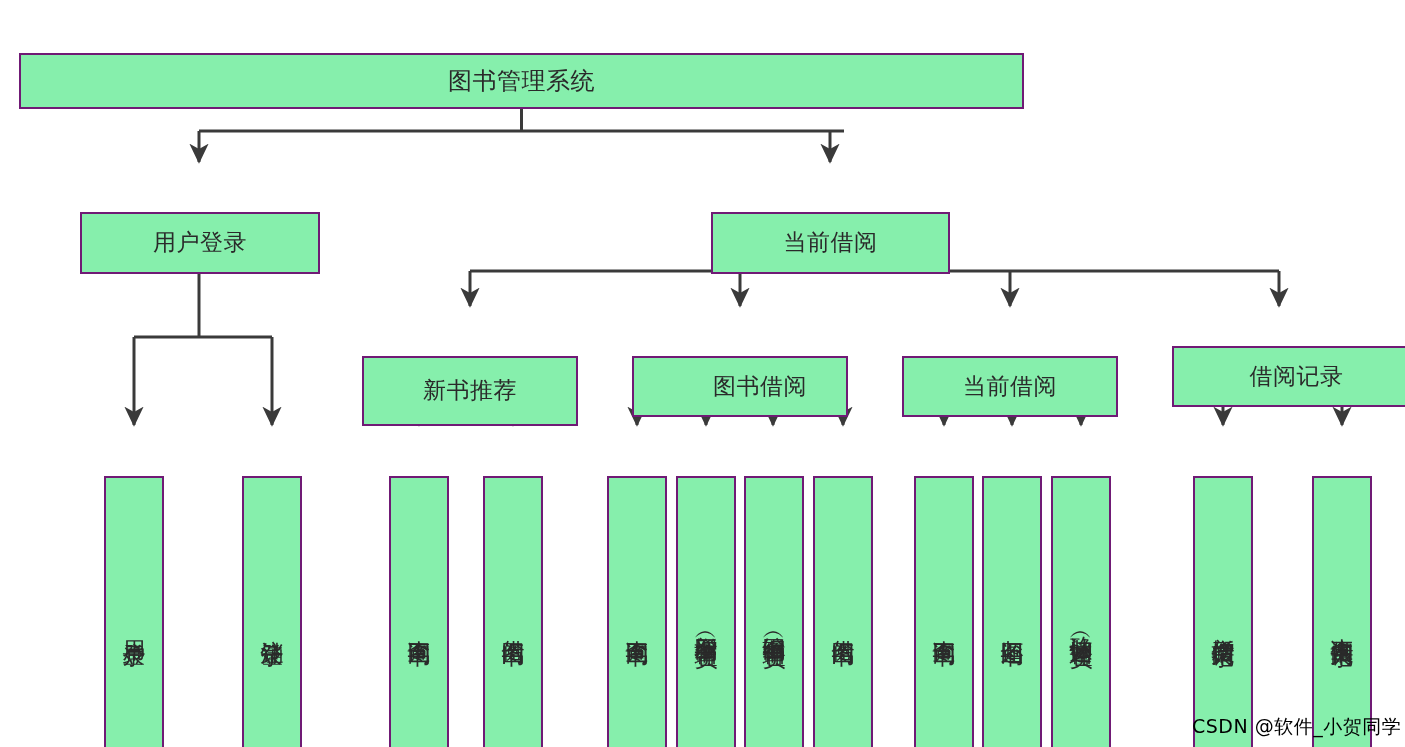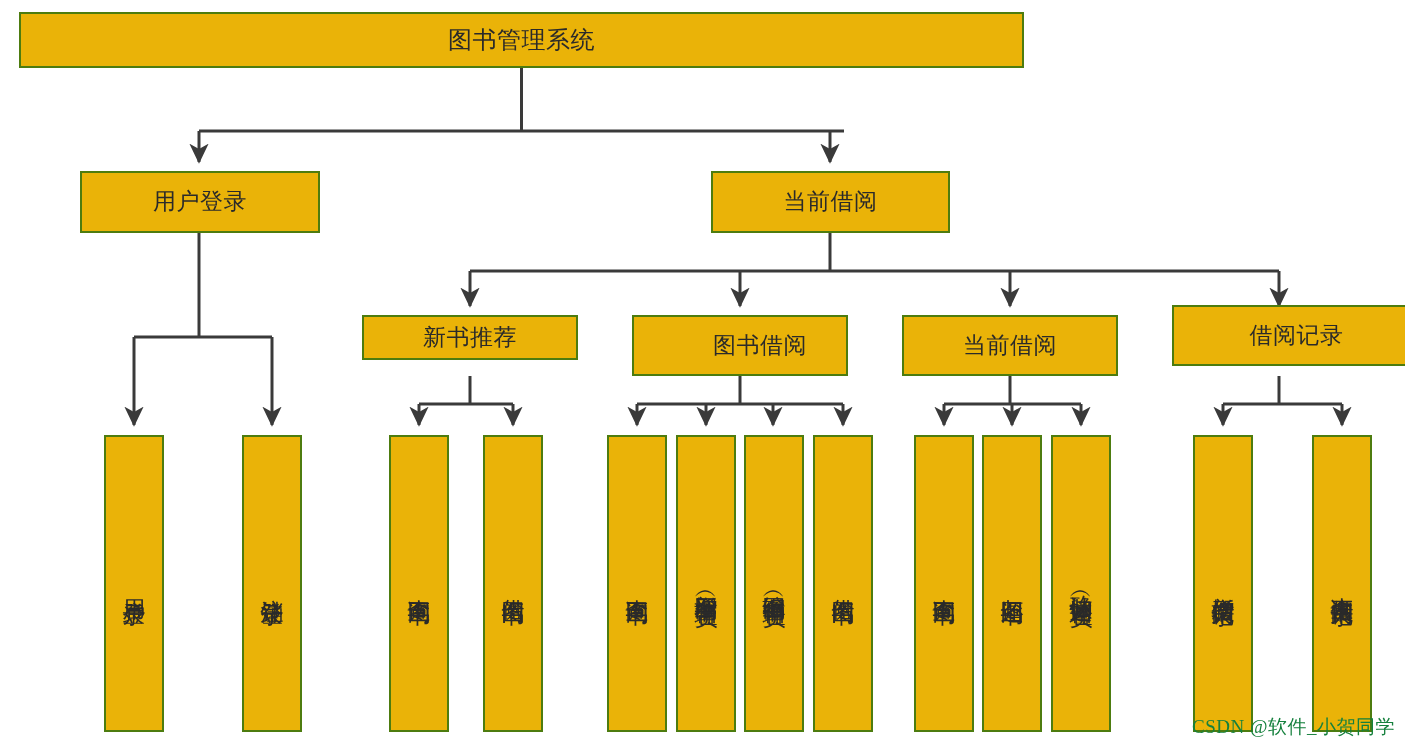--- a/index.html
+++ b/index.html
@@ -22,26 +22,27 @@
     position: absolute;
     left: 0;
     top: 0;
     width: 1405px;
     height: 747px;
     pointer-events: none;
   }
   .node {
     position: absolute;
     box-sizing: border-box;
-    background: #eab308;
-    border: 2px solid #4d7c0f;
+    background: #86efac;
+    border: 2px solid #701a75;
     display: flex;
     align-items: center;
     justify-content: center;
     color: #2a2a2a;
+    margin-top: 41px;
   }
   .node.horizontal {
     font-size: 23px;
     line-height: 1.1;
     letter-spacing: 0.5px;
   }
   .node.vertical {
     padding: 8px 2px;
     align-items: center;
     justify-content: center;
@@ -54,24 +55,23 @@
     letter-spacing: 1.5px;
     white-space: nowrap;
     text-align: center;
   }
   .node.root {
     font-size: 24px;
   }
   #watermark {
     position: absolute;
     font-size: 19px;
-    color: #15803d;
+    color: #000000;
     white-space: nowrap;
     letter-spacing: 0.5px;
-    font-family: Liberation Serif, serif;
   }
 </style>
 </head>
 <body>
 
 <div id="diagram-root">
 
   <svg id="edge-layer" viewBox="0 0 1405 747" width="1405" height="747" xmlns="http://www.w3.org/2000/svg">
     <defs>
       <marker id="arrow" viewBox="0 0 12 12" refX="10.5" refY="6" markerWidth="7" markerHeight="7" orient="auto-start-reverse">
@@ -126,21 +126,21 @@
     <span>图书管理系统</span>
   </div>
 
   <div class="node horizontal" style="left:80px; top:171px; width:240px; height:62px;">
     <span>用户登录</span>
   </div>
   <div class="node horizontal" style="left:711px; top:171px; width:239px; height:62px;">
     <span>当前借阅</span>
   </div>
 
-  <div class="node horizontal" style="left:362px; top:315px; width:216px; height:45px;justify-content:center;">
+  <div class="node horizontal" style="left:362px; top:315px; width:216px; height:70px;justify-content:center;">
     <span>新书推荐</span>
   </div>
   <div class="node horizontal" style="left:632px; top:315px; width:216px; height:61px;padding-left:40px;">
     <span>图书借阅</span>
   </div>
   <div class="node horizontal" style="left:902px; top:315px; width:216px; height:61px;">
     <span>当前借阅</span>
   </div>
   <div class="node horizontal" style="left:1172px; top:305px; width:249px; height:61px;">
     <span>借阅记录</span>

